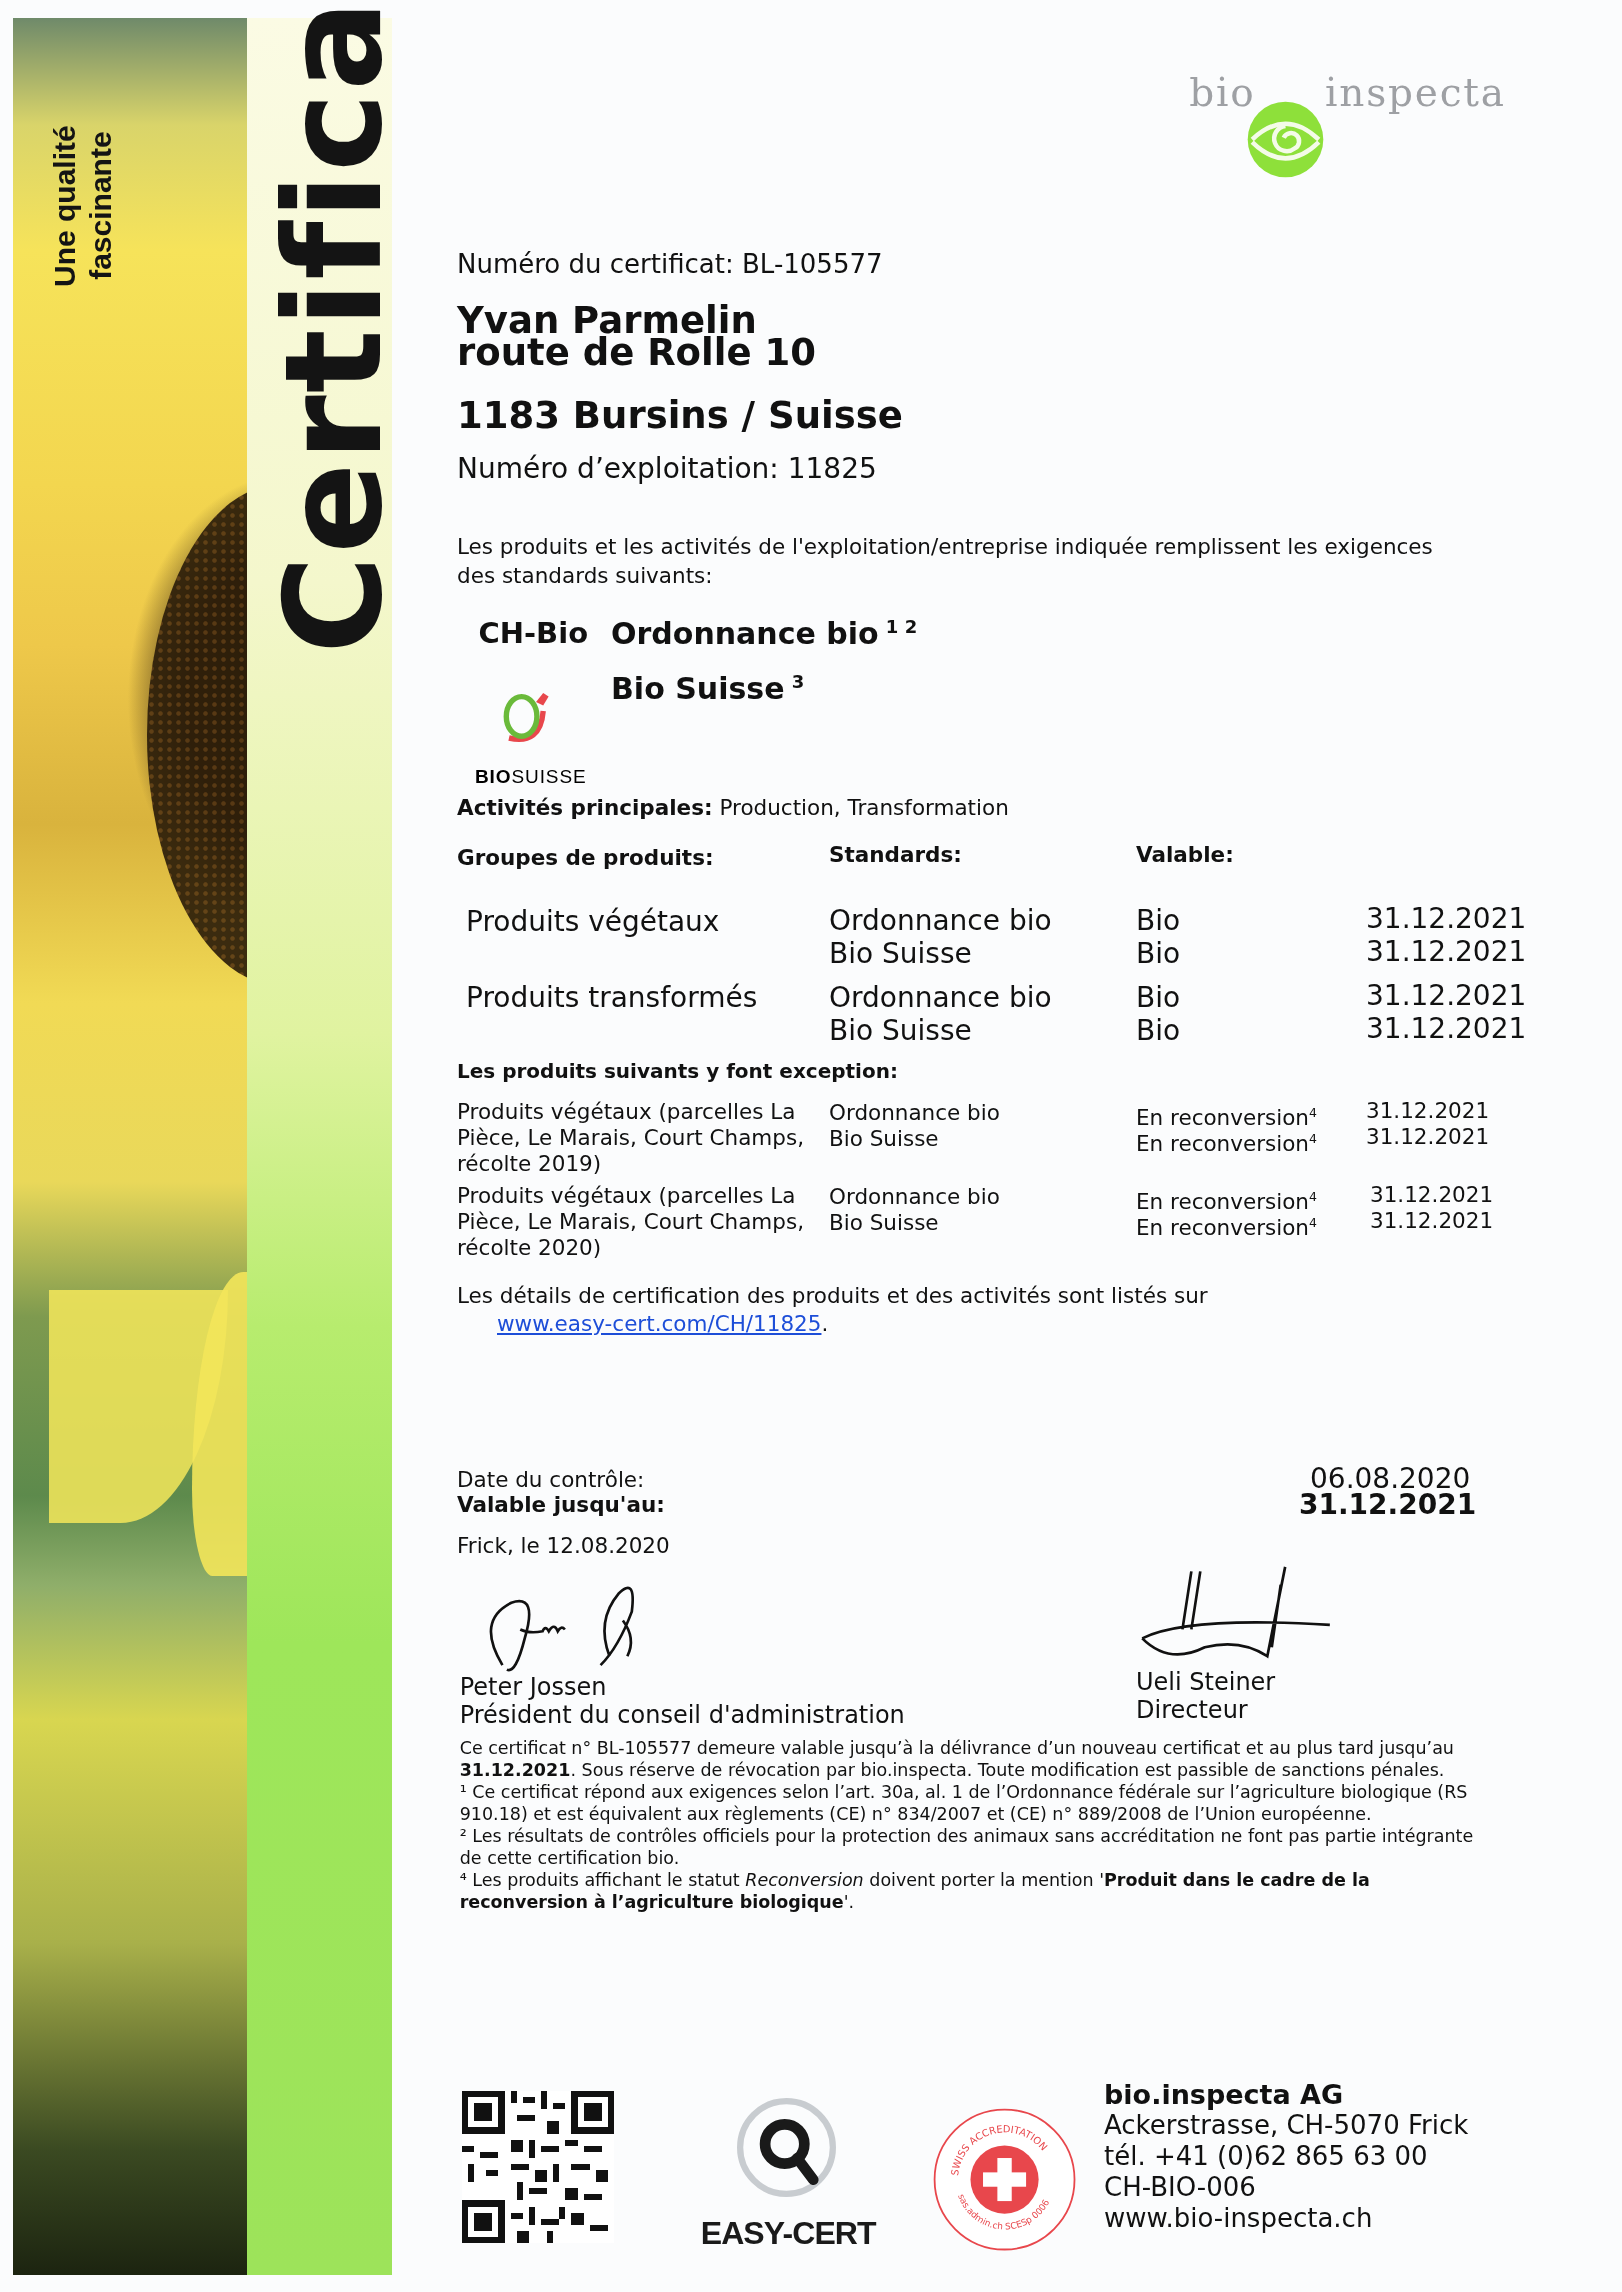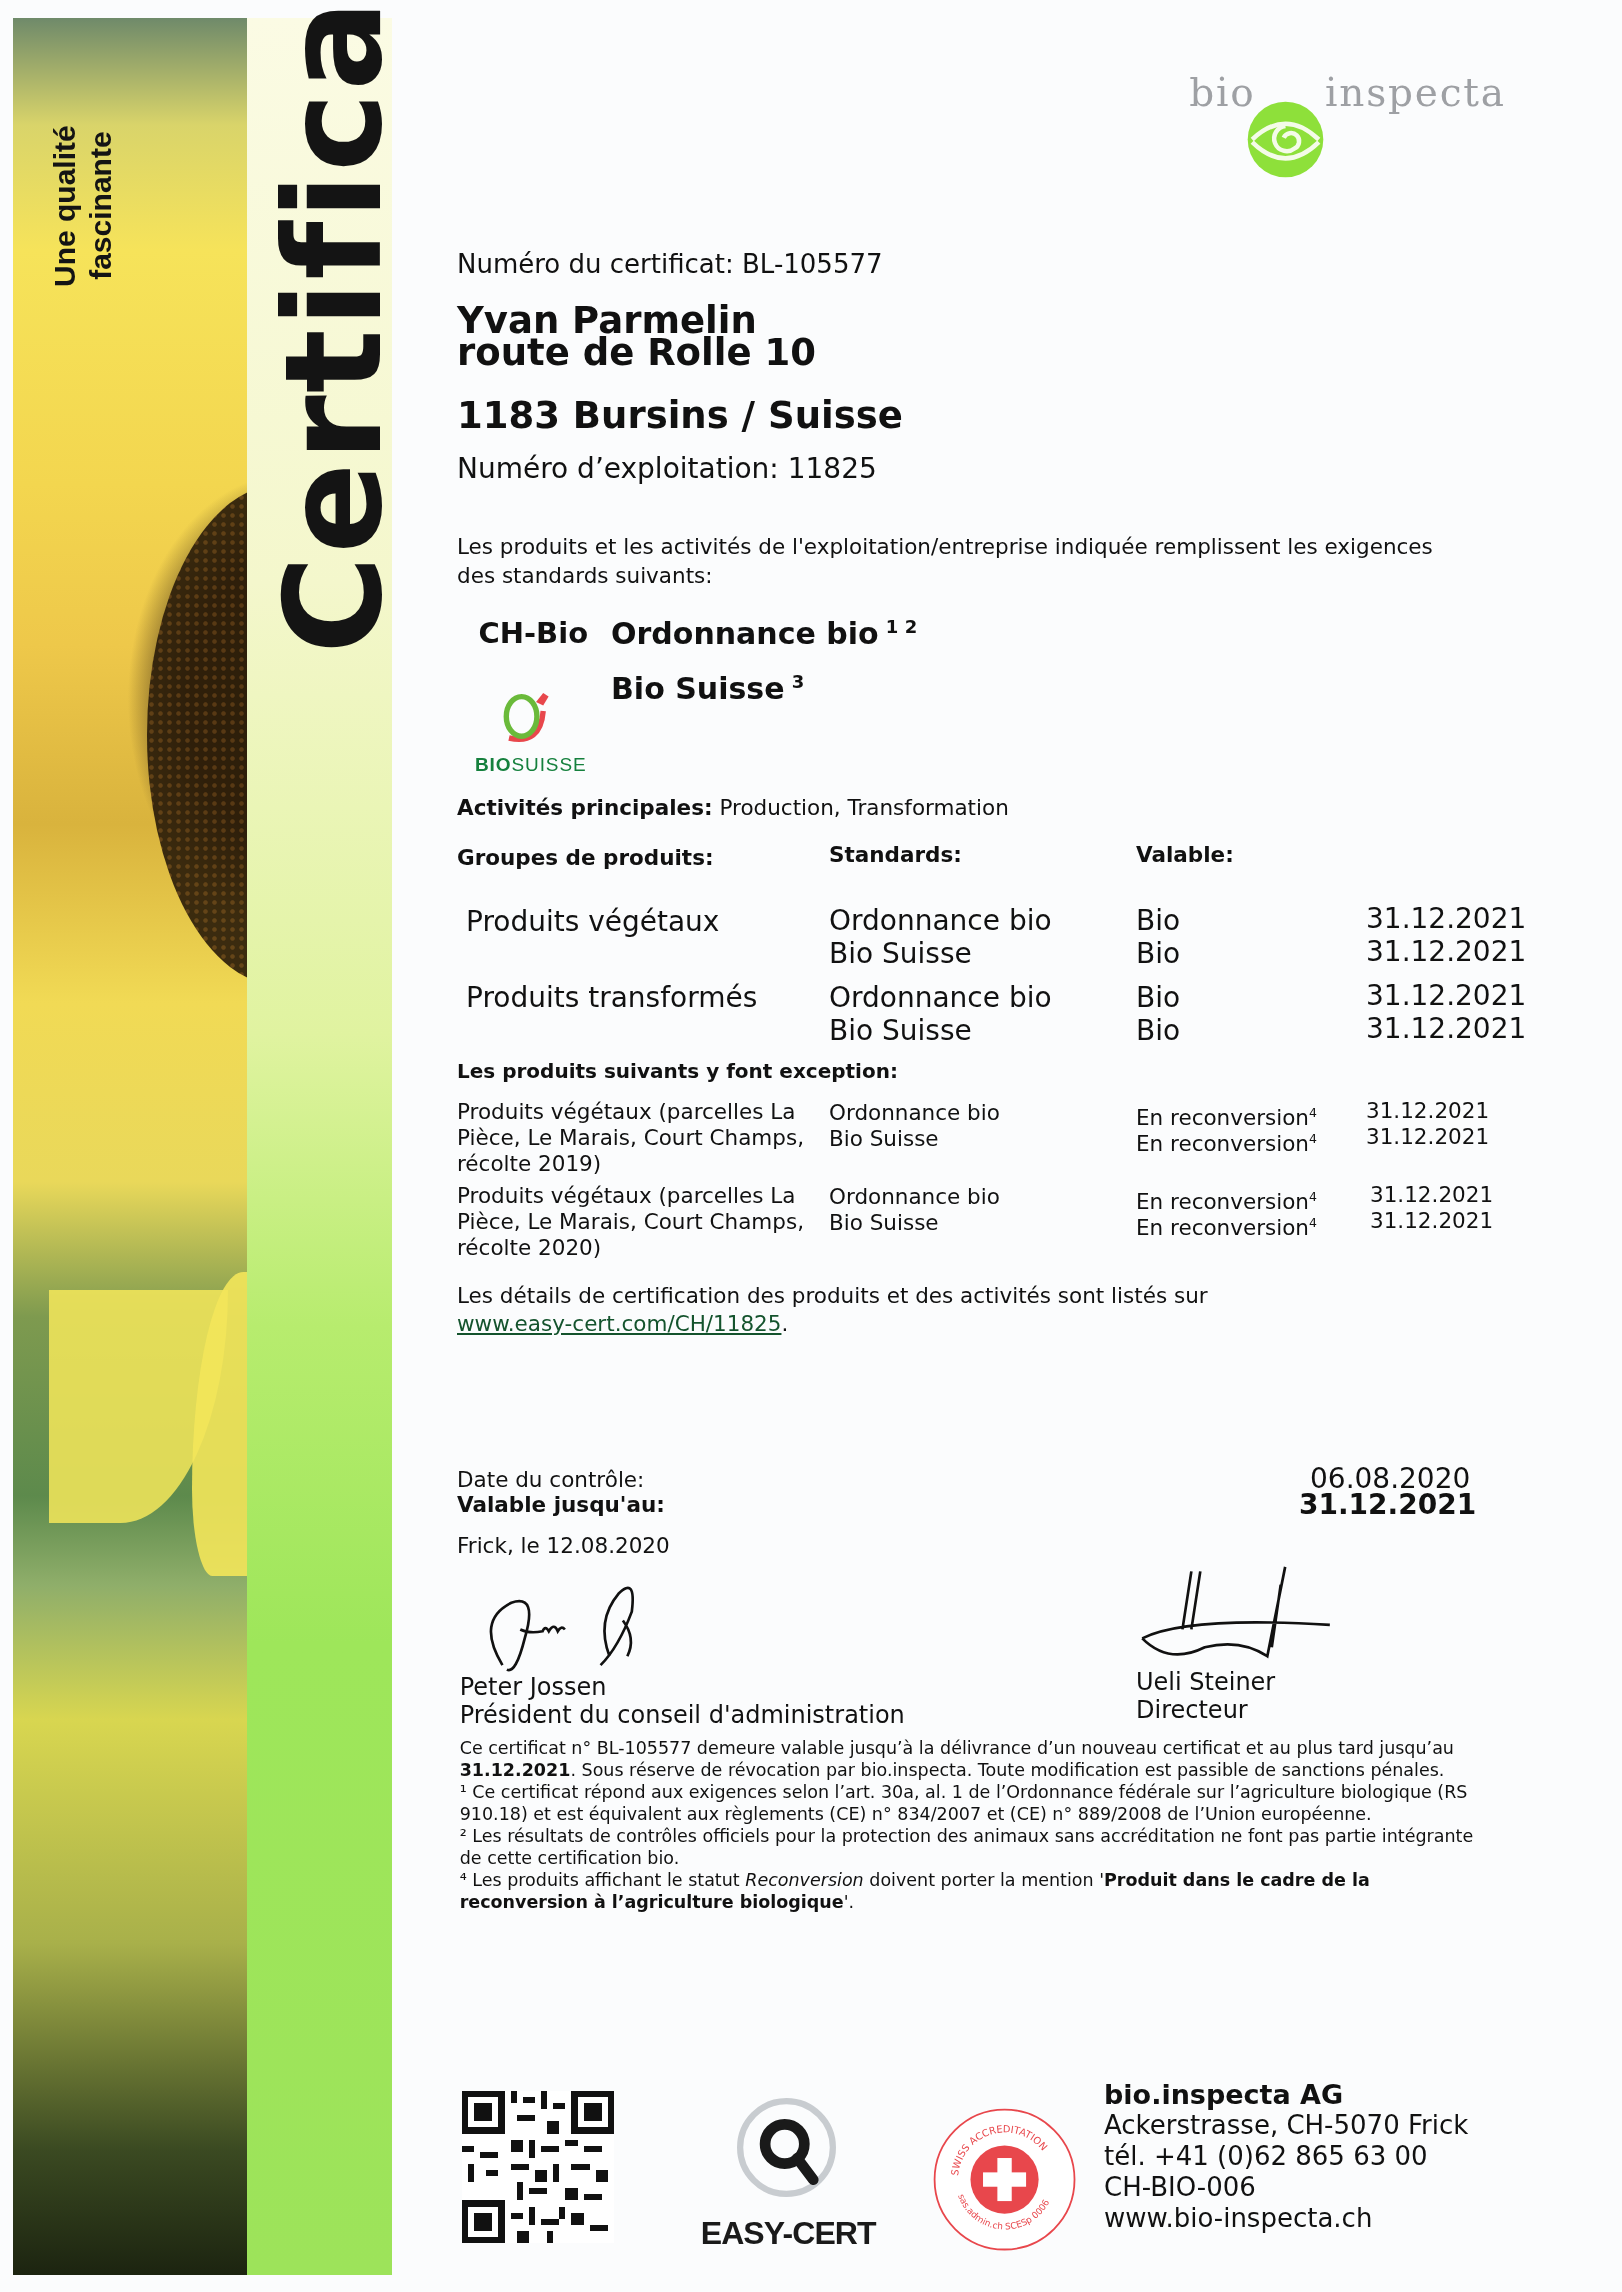--- a/index.html
+++ b/index.html
@@ -33,32 +33,32 @@
   .main { position:absolute; left:457px; top:0; width:1039px; }
   .t { position:absolute; white-space:nowrap; }
   .certno { top:249px; left:0; font-size:26px; }
   .addr { left:0; font-size:37px; font-weight:bold; line-height:47px; }
   .exploit { top:452px; left:0; font-size:28px; }
   .intro { top:532px; left:0; font-size:21.5px; line-height:29px; white-space:normal; width:1012px; }
   .std-code { top:616px; left:21.5px; font-size:29px; font-weight:bold;text-align:right; }
   .std-name { font-size:30px; font-weight:bold; left:154px; }
   .std-name sup { font-size:18px; font-weight:bold; vertical-align:super; margin-left:7.2px; }
   .biosuisse { position:absolute; left:18px; top:684px; width:107px; height:90px; }
-  .biosuisse .lbl { position:absolute; left:0; top:70px; font-family:"Liberation Sans", sans-serif; font-size:19px; color:#15803d; letter-spacing:0.9px; }
+  .biosuisse .lbl { position:absolute; left:0; top:82px; font-family:"Liberation Sans", sans-serif; font-size:19px; color:#000000; letter-spacing:0.9px; }
   .biosuisse .lbl b { font-weight:bold; }
   .activ { top:795px; left:0; font-size:21.5px; }
   .activ b { font-weight:bold; }
   .th { font-size:21.5px; font-weight:bold; }
   .td { font-size:28px; }
   .exc-title { top:1059px; left:0; font-size:20px; font-weight:bold; }
   .exc-prod { font-size:21.5px; line-height:26px; white-space:normal; width:358px; }
   .exc-std, .exc-stat, .exc-date { font-size:21.5px; line-height:27px; }
   .exc-stat sup { font-size:12.5px; vertical-align:super; }
   .details { top:1282px; left:0; font-size:21.5px; line-height:28px; }
-  .details a { color:#14532d; text-decoration:underline; }
+  .details a { color:#1d4ed8; text-decoration:underline;margin-left:40px; }
   .ctrl-lbl { left:0; font-size:21.5px; }
   .sign-city { top:1533px; left:0; font-size:21.5px; }
   .sig { position:absolute; }
   .signame { font-size:24px; line-height:28px; }
   .legal { top:1737px; left:2.7px; width:1039px; font-size:17.5px; line-height:22px; white-space:normal; }
   .legal b { font-weight:bold; }
   .legal i { font-style:italic; }
   .legal p { margin:0; }
 
   

